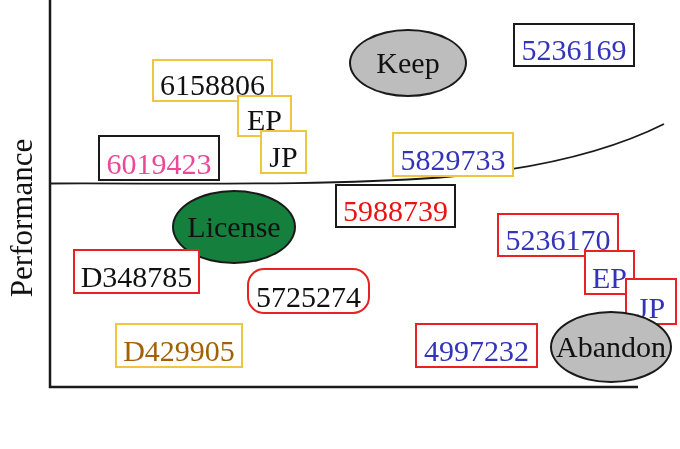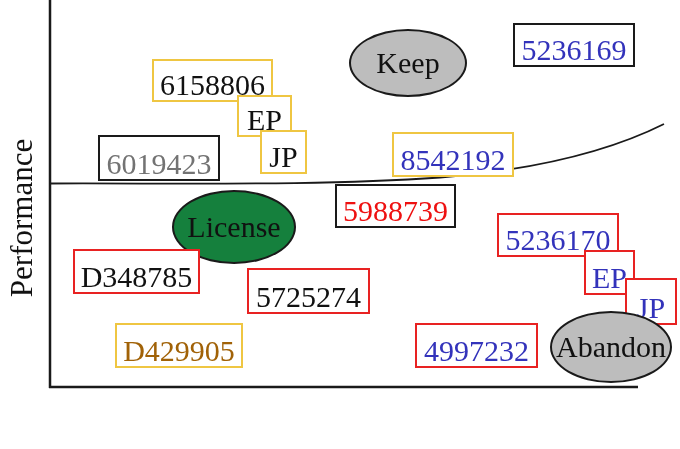--- a/index.html
+++ b/index.html
@@ -86,44 +86,44 @@
       <div class="patent-box" style="left: 152px; top: 59px; width: 121px; height: 43px; border-color: rgb(239, 198, 66); z-index: 2;">
         <span style="color: rgb(17, 17, 17);">6158806</span>
       </div>
       <div class="patent-box" style="left: 237px; top: 95px; width: 55px; height: 42px; border-color: rgb(239, 198, 66); z-index: 2;">
         <span style="color: rgb(17, 17, 17);">EP</span>
       </div>
       <div class="patent-box" style="left: 260px; top: 130px; width: 47px; height: 44px; border-color: rgb(239, 198, 66); z-index: 2;">
         <span style="color: rgb(17, 17, 17);">JP</span>
       </div>
       <div class="patent-box" style="left: 98px; top: 135px; width: 122px; height: 46px; border-color: rgb(26, 26, 26); z-index: 2;">
-        <span style="color: #737373;">6019423</span>
+        <span style="color: #ec4899;">6019423</span>
       </div>
       <div class="patent-box" style="left: 513px; top: 23px; width: 122px; height: 44px; border-color: rgb(26, 26, 26); z-index: 2;">
         <span style="color: rgb(51, 51, 187);">5236169</span>
       </div>
       <div class="patent-box" style="left: 392px; top: 132px; width: 122px; height: 45px; border-color: rgb(239, 198, 66); z-index: 2;">
-        <span style="color: rgb(51, 51, 187);">8542192</span>
+        <span style="color: rgb(51, 51, 187);">5829733</span>
       </div>
       <div class="patent-box" style="left: 335px; top: 184px; width: 121px; height: 44px; border-color: rgb(26, 26, 26); z-index: 2;">
         <span style="color: rgb(238, 17, 17);">5988739</span>
       </div>
       <div class="patent-box" style="left: 497px; top: 213px; width: 122px; height: 44px; border-color: rgb(232, 34, 34); z-index: 2;">
         <span style="color: rgb(51, 51, 187);">5236170</span>
       </div>
       <div class="patent-box" style="left: 584px; top: 250px; width: 51px; height: 45px; border-color: rgb(232, 34, 34); z-index: 2;">
         <span style="color: rgb(51, 51, 187);">EP</span>
       </div>
       <div class="patent-box" style="left: 625px; top: 278px; width: 52px; height: 47px; border-color: rgb(232, 34, 34); z-index: 2;">
         <span style="color: rgb(51, 51, 187);">JP</span>
       </div>
       <div class="patent-box" style="left: 73px; top: 249px; width: 127px; height: 45px; border-color: rgb(232, 34, 34); z-index: 2;">
         <span style="color: rgb(17, 17, 17);">D348785</span>
       </div>
-      <div class="patent-box" style="left: 247px; top: 268px; width: 123px; height: 46px; border-color: rgb(232, 34, 34); z-index: 2;">
+      <div class="patent-box" style="left: 247px; top: 268px; width: 123px; height: 46px; border-color: rgb(232, 34, 34); z-index: 2; border-radius: 17px;">
         <span style="color: rgb(17, 17, 17);">5725274</span>
       </div>
       <div class="patent-box" style="left: 115px; top: 323px; width: 128px; height: 45px; border-color: rgb(239, 198, 66); z-index: 2;">
         <span style="color: #a16207;">D429905</span>
       </div>
       <div class="patent-box" style="left: 415px; top: 323px; width: 123px; height: 45px; border-color: rgb(232, 34, 34); z-index: 2;">
         <span style="color: rgb(51, 51, 187);">4997232</span>
       </div>
       <div class="region-ellipse region-above" style="left: 550px; top: 311px; width: 118px; height: 68px; background: rgb(189, 189, 189); border: 2px solid rgb(26, 26, 26);">
         <span>Abandon</span>

